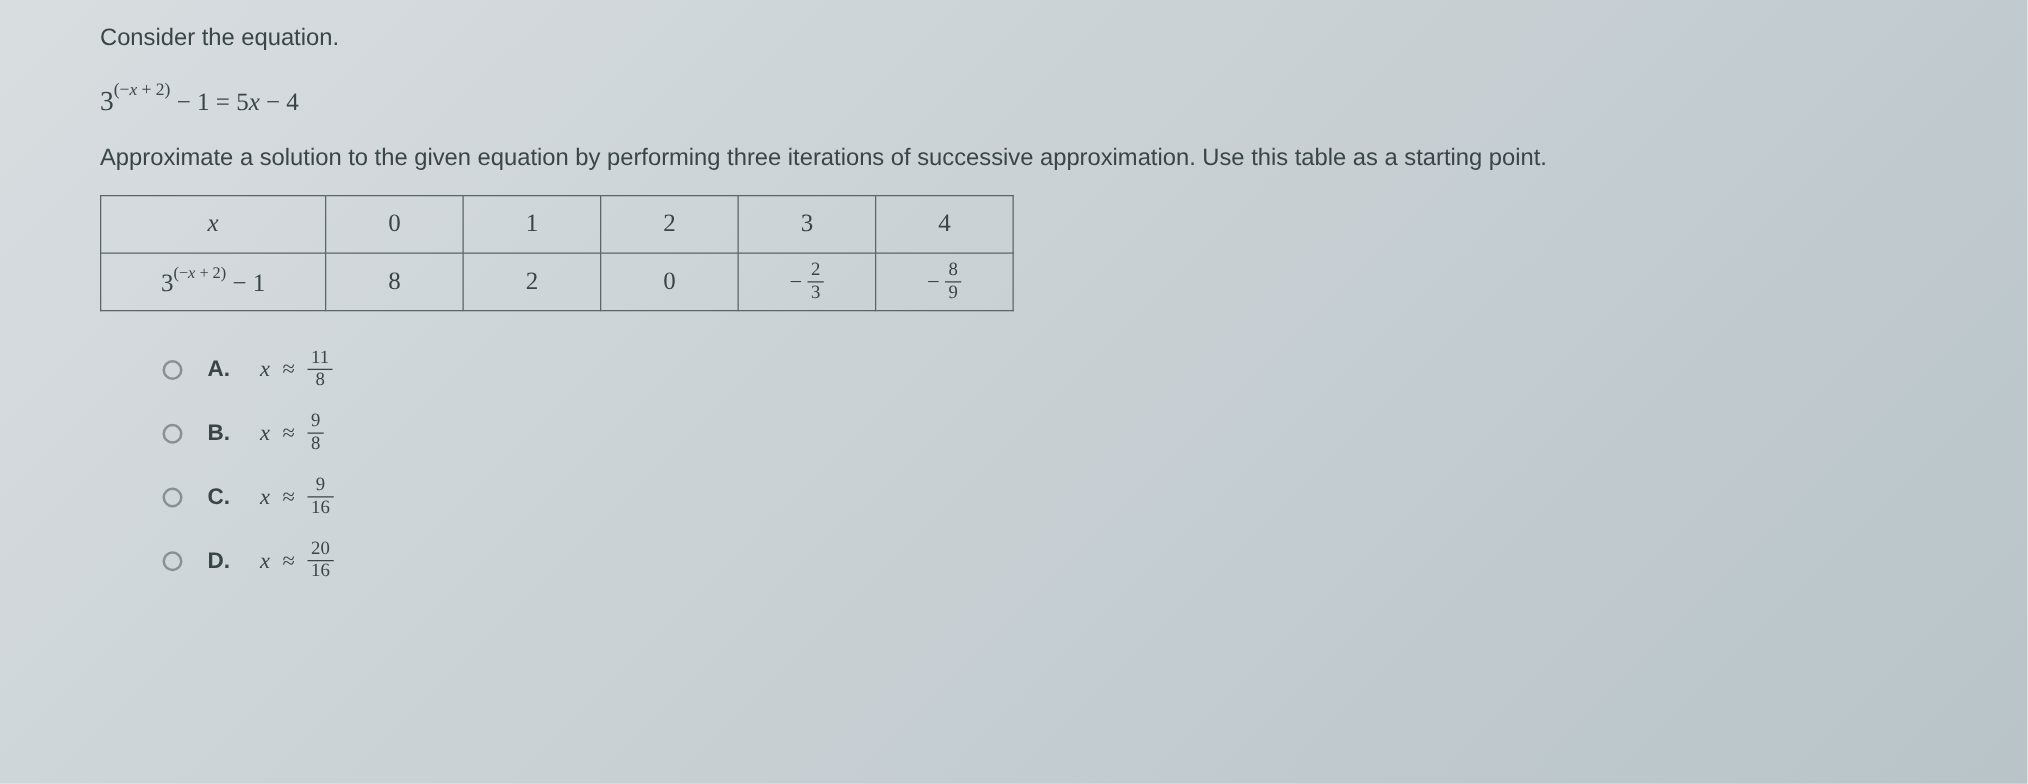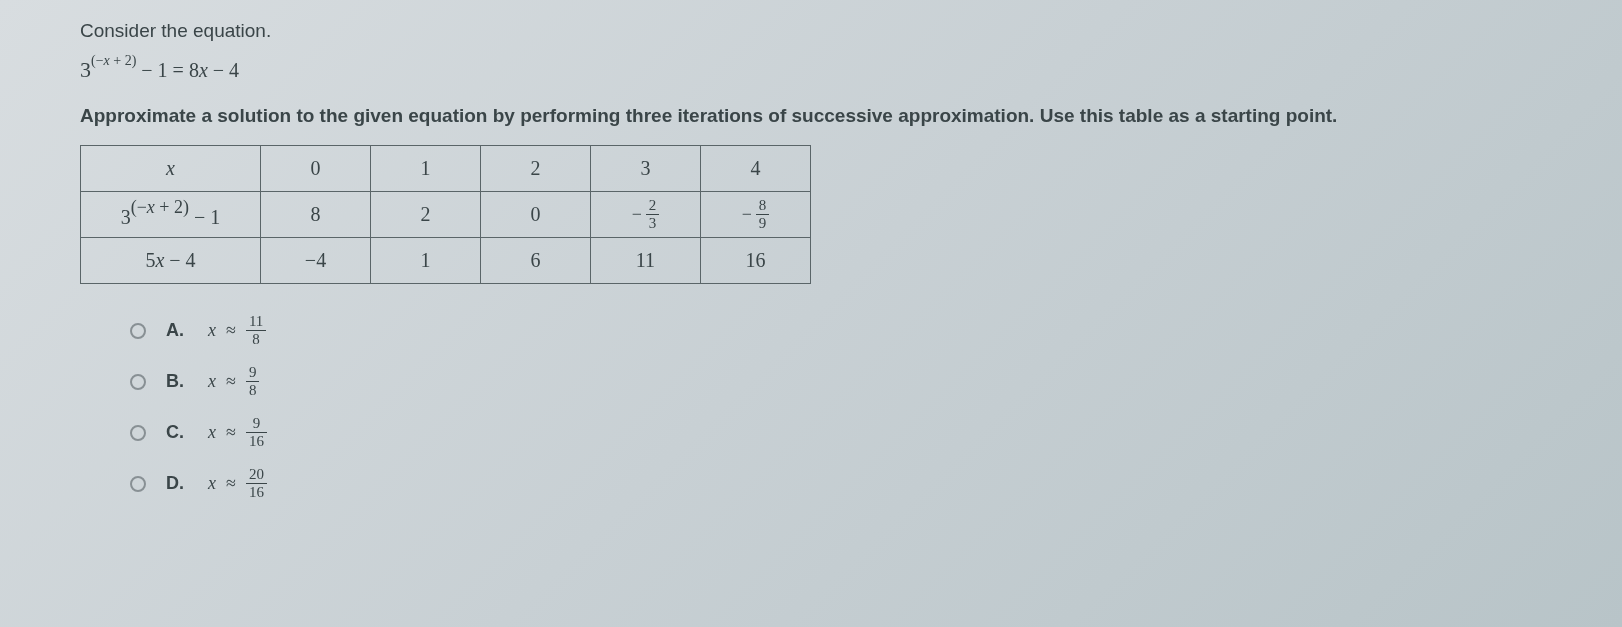--- a/index.html
+++ b/index.html
@@ -9,41 +9,40 @@
     }
     body {
       font-family: Arial, sans-serif;
       background: linear-gradient(135deg, #d8dde0 0%, #c8d0d4 50%, #b8c4c8 100%);
       padding: 20px 80px;
       color: #3a4548;
       font-size: 18px;
       min-height: 627px;
     }
     .problem-text {
-      margin-bottom: 15px;
+      margin-bottom: 26px;
       font-size: 19px;
     }
     .equation {
       margin-bottom: 22px;
       font-size: 20px;
       font-family: 'Times New Roman', serif;
     }
     .equation .base {
       font-size: 22px;
     }
     .equation .exp {
       font-size: 14px;
       vertical-align: super;
       position: relative;
       top: -4px;
     }
     .instruction {
       margin-bottom: 18px;
       font-size: 19px;
-      font-weight: bold;
     }
     table {
       border-collapse: collapse;
       margin-bottom: 30px;
       font-family: 'Times New Roman', serif;
     }
     td {
       border: 1px solid #5a6568;
       text-align: center;
       vertical-align: middle;
@@ -76,21 +75,21 @@
     }
     .neg-frac {
       display: inline-flex;
       align-items: center;
     }
     .neg-frac .minus {
       margin-right: 4px;
       font-size: 18px;
     }
     .cell-exp {
-      font-size: 18px;
+      font-size: 13px;
       vertical-align: super;
       position: relative;
       top: -3px;
       margin-top: 15px;
     }
     .italic {
       font-style: italic;
     }
     .options {
       margin-left: 50px;
@@ -124,21 +123,21 @@
     .approx {
       font-size: 18px;
     }
   </style>
 </head>
 <body>
 
 <div class="problem-text">Consider the equation.</div>
 
 <div class="equation">
-  <span class="base">3</span><span class="exp"><span>(−</span><span class="italic">x</span><span> + 2)</span></span><span> − 1 = 8</span><span class="italic">x</span><span> − 4</span>
+  <span class="base">3</span><span class="exp"><span>(−</span><span class="italic">x</span><span> + 2)</span></span><span> − 1 = 5</span><span class="italic">x</span><span> − 4</span>
 </div>
 
 <div class="instruction">Approximate a solution to the given equation by performing three iterations of successive approximation. Use this table as a starting point.</div>
 
 <table>
   <tbody>
       <tr>
     <td class="header-col"><span class="italic">x</span></td>
     <td class="data-col">0</td>
     <td class="data-col">1</td>
@@ -165,30 +164,20 @@
     <td class="data-col">
       <span class="neg-frac">
             <span class="minus">−</span>
             <span class="frac">
               <span class="num">8</span>
               <span class="den">9</span>
             </span>
           </span>
     </td>
   </tr>
-  <tr>
-    <td class="header-col">
-      <span>5</span><span class="italic">x</span><span> − 4</span>
-    </td>
-    <td class="data-col">−4</td>
-    <td class="data-col">1</td>
-    <td class="data-col">6</td>
-    <td class="data-col">11</td>
-    <td class="data-col">16</td>
-  </tr>
 </tbody>
   </table>
 
 <div class="options">
   <div class="option">
     <div class="radio"></div>
     <span class="option-letter">A.</span>
     <span class="option-math">
       <span class="italic">x</span>
       <span class="approx">≈</span>

